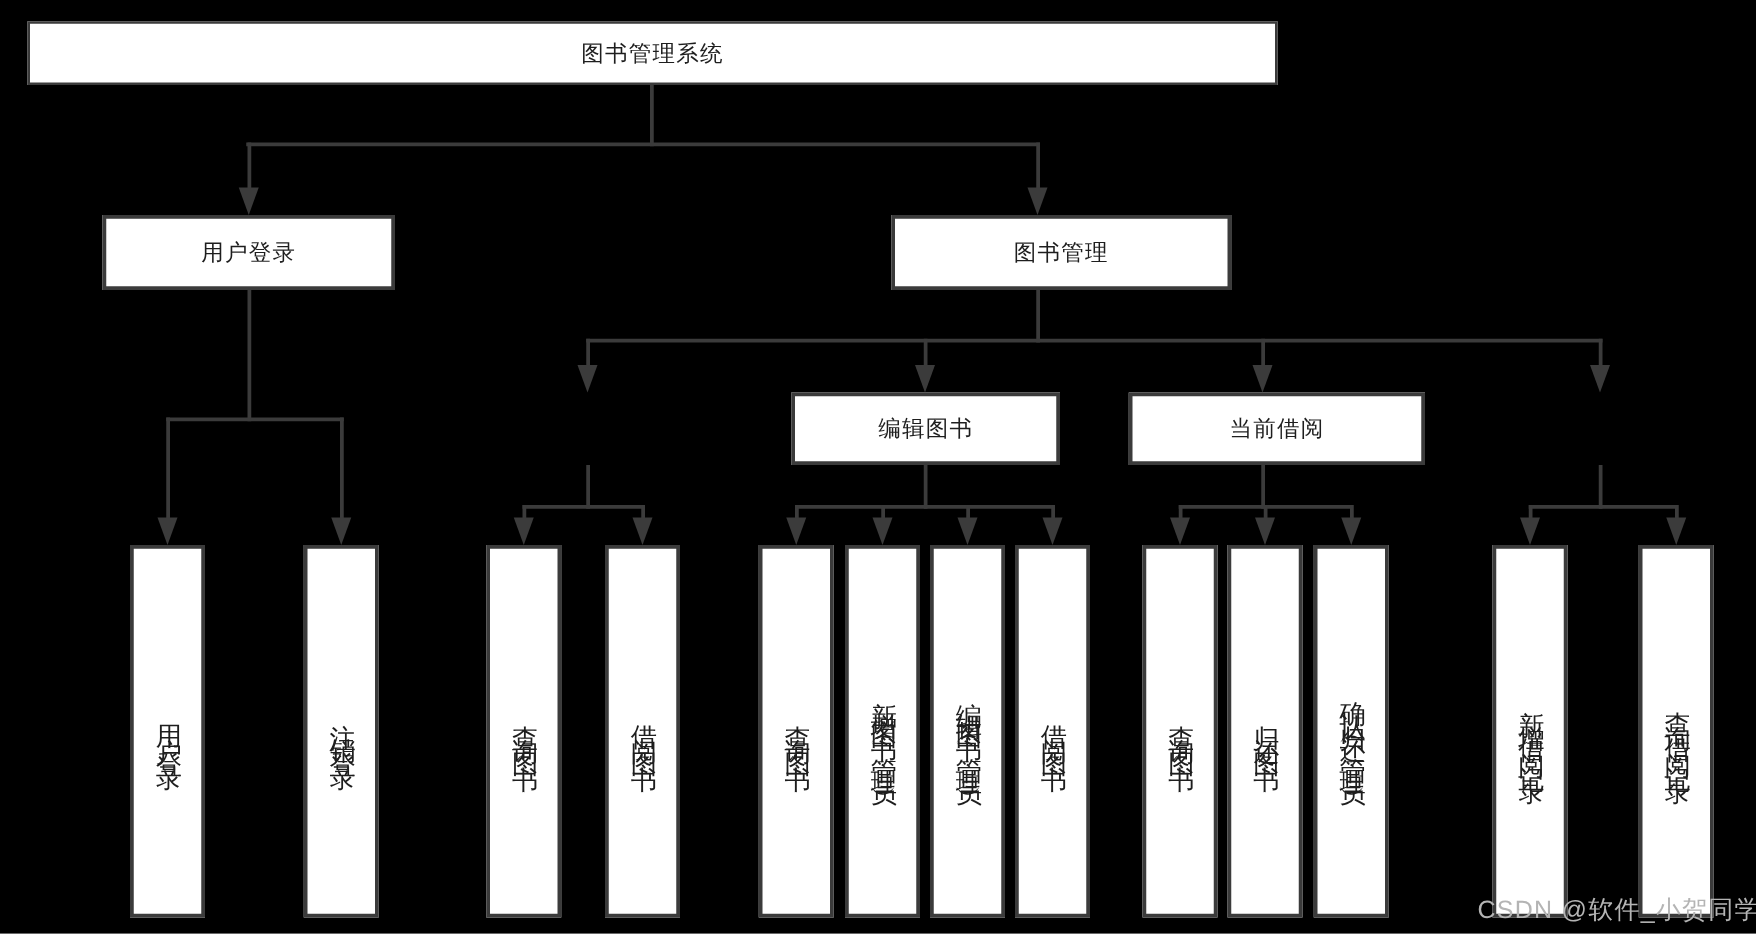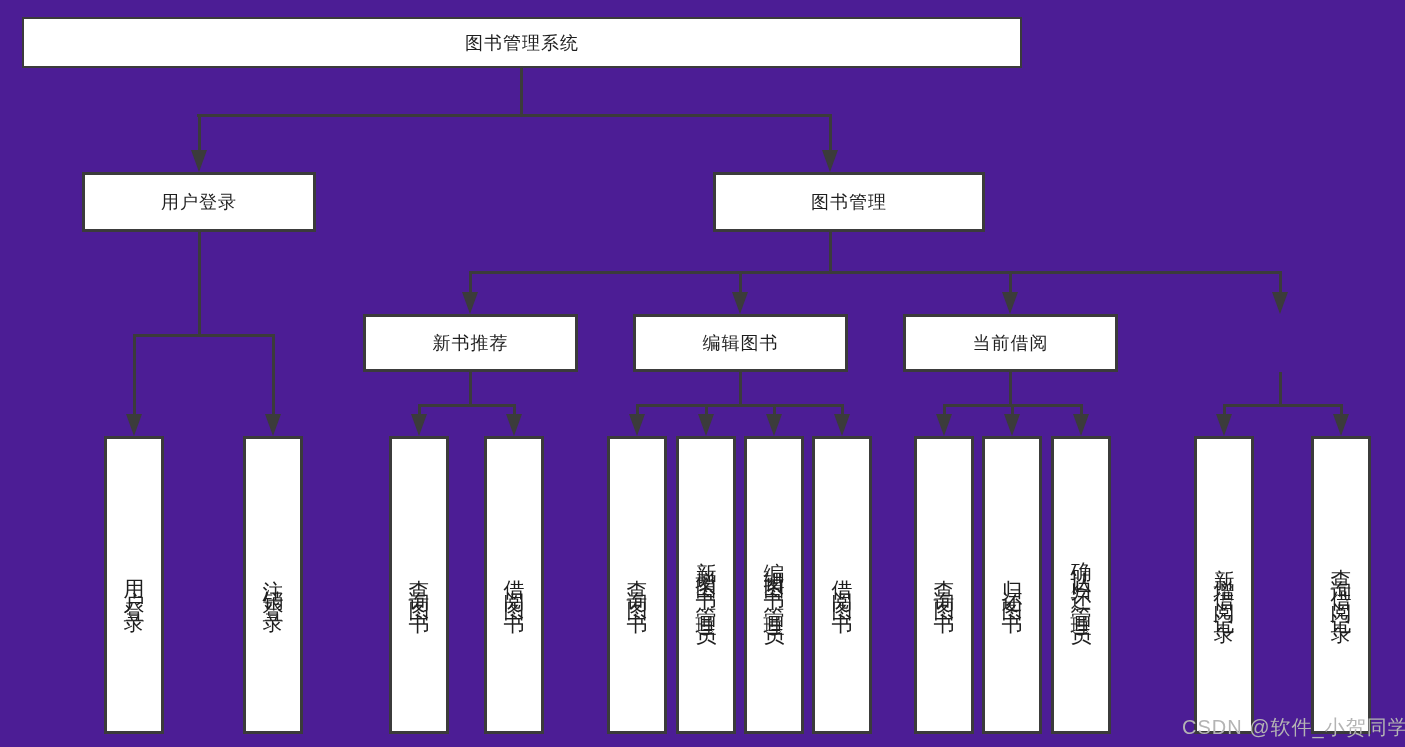--- a/index.html
+++ b/index.html
@@ -1,17 +1,17 @@
 <!DOCTYPE html>
 <html><head>
 <meta charset="utf-8">
 <style>
   html,body { margin:0; padding:0; background:#ffffff; }
   .canvas {
-    position:relative; width:1405px; height:747px; background:#4c1d95;
+    position:relative; width:1405px; height:747px; background:#000000;
     font-family:"Liberation Sans","DejaVu Sans",sans-serif; overflow:hidden;
     color:#1e1e1e;
   }
   .box {
     position:absolute; box-sizing:border-box; background:#ffffff;
     border:3px solid #3b3b3b; display:flex; align-items:center; justify-content:center;
   }
   .box.root { border-width:2px; }
   .hlabel { font-size:18px; letter-spacing:1px; white-space:nowrap; }
   .leaf .vlabel {
@@ -41,29 +41,26 @@
   </div>
 
   <div class="box" style="left:82px; top:172px; width:234px; height:60px;">
     <span class="hlabel">用户登录</span>
   </div>
 
   <div class="box" style="left:713px; top:172px; width:272px; height:60px;">
     <span class="hlabel">图书管理</span>
   </div>
 
-  <div class="box" style="left:363px; top:314px; width:215px; height:58px;">
-    <span class="hlabel">新书推荐</span>
-  </div>
 
   <div class="box" style="left:633px; top:314px; width:215px; height:58px;">
     <span class="hlabel">编辑图书</span>
   </div>
 
-  <div class="box" style="left:903px; top:314px; width:215px; height:58px;">
+  <div class="box" style="left:903px; top:314px; width:237px; height:58px;">
     <span class="hlabel">当前借阅</span>
   </div>
 
 
   <div class="box leaf" style="left:104px; top:436px; width:60px; height:298px;">
     <span class="vlabel">用户登录</span>
   </div>
   <div class="box leaf" style="left:243px; top:436px; width:60px; height:298px;">
     <span class="vlabel">注销登录</span>
   </div>

